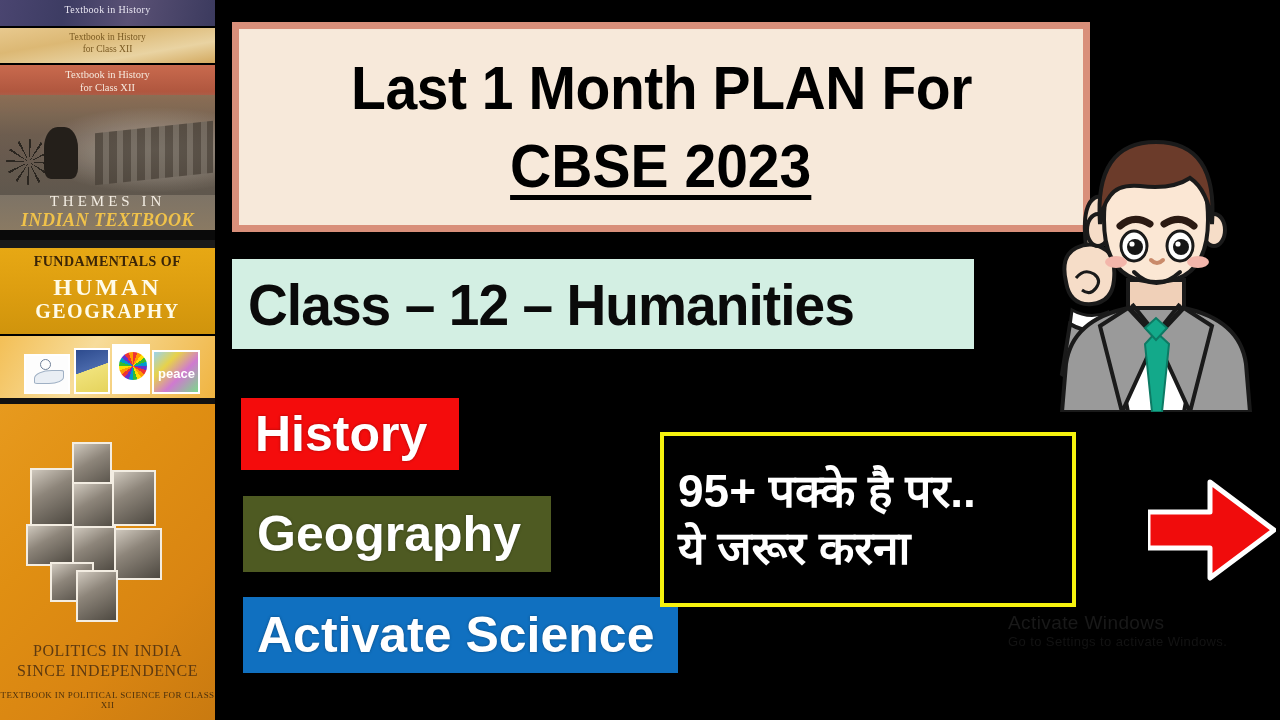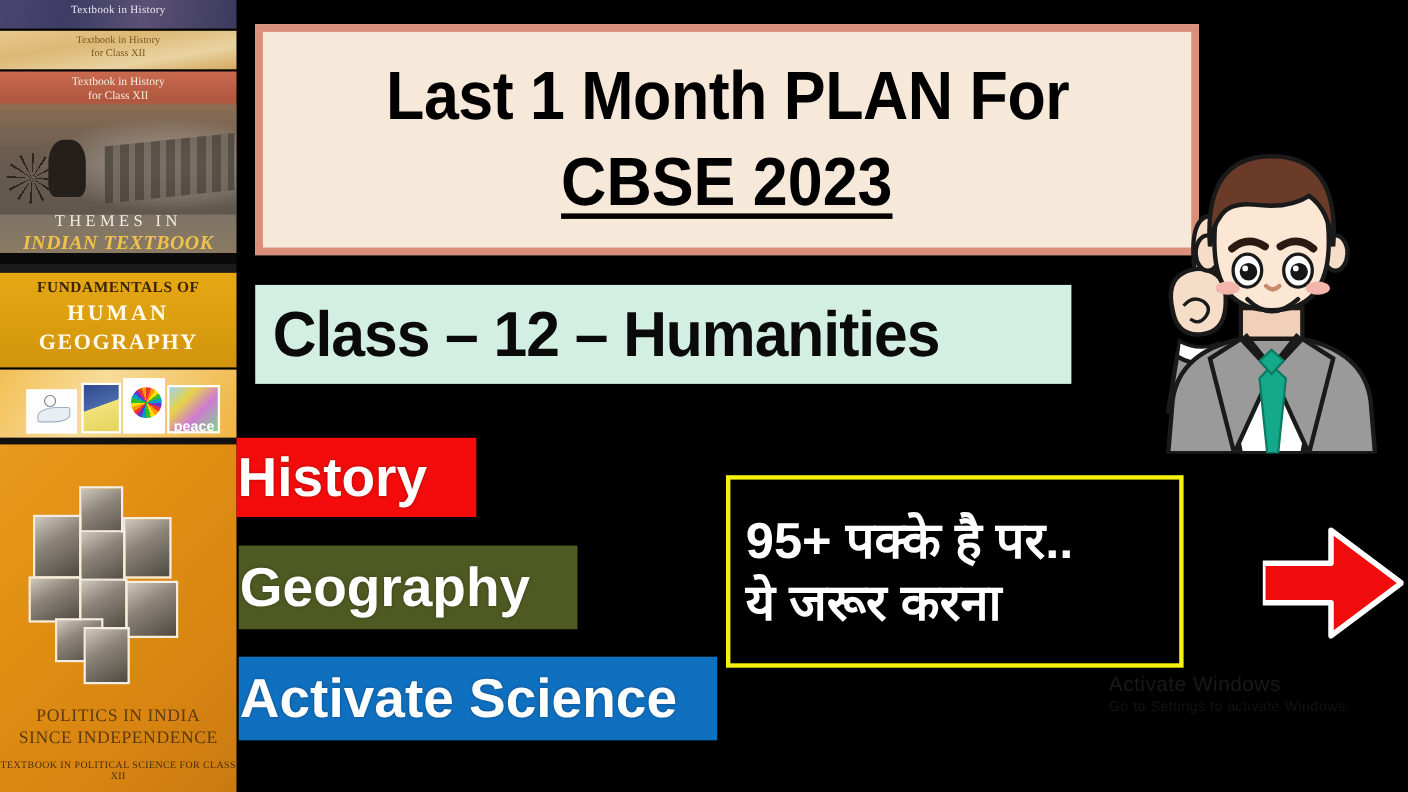--- a/index.html
+++ b/index.html
@@ -124,21 +124,21 @@
     top: 248px; height: 86px;
     background: linear-gradient(180deg,#e7a814 0%,#dd9e10 50%,#d0940c 100%);
   }
   .bk4 .l1 {
     position:absolute; top:6px; left:0; width:100%; text-align:center;
     color:#3a2508; font-size:14px; font-weight:700; letter-spacing:.5px;
     font-family:"Liberation Serif", serif;
   }
   .bk4 .l2 {
     position:absolute; top:26px; left:0; width:100%; text-align:center;
-    color:#fffbe8; font-size:20px; font-weight:700; letter-spacing:3px;
+    color:#fffbe8; font-size:24px; font-weight:700; letter-spacing:3px;
     font-family:"Liberation Serif", serif;
   }
   .bk4 .l3 {
     position:absolute; top:52px; left:0; width:100%; text-align:center;
     color:#fffbe8; font-size:20px; font-weight:700; letter-spacing:1.5px;
     font-family:"Liberation Serif", serif;
   }
 
   
   .bk5 {
@@ -158,21 +158,21 @@
   .st3 { left:112px; width:38px; height:50px; background:#fff; }
   .st3 .burst { position:absolute; left:5px; top:6px; width:28px; height:28px; border-radius:50%;
     background: conic-gradient(#e33 0 18deg,#f90 18deg 36deg,#fd0 36deg 54deg,#3b3 54deg 72deg,
       #09c 72deg 90deg,#63c 90deg 108deg,#e33 108deg 126deg,#f90 126deg 144deg,#fd0 144deg 162deg,
       #3b3 162deg 180deg,#09c 180deg 198deg,#63c 198deg 216deg,#e33 216deg 234deg,#f90 234deg 252deg,
       #fd0 252deg 270deg,#3b3 270deg 288deg,#09c 288deg 306deg,#63c 306deg 324deg,#e33 324deg 342deg,#f90 342deg 360deg);
   }
   .st4 { left:152px; width:48px; height:44px;
          background:linear-gradient(135deg,#9ad3f0 0%,#e7d24a 30%,#cf7ad0 60%,#7ad98a 100%); }
   .st4 .pc { position:absolute; left:4px; top:14px; color:#fff; font-size:13px;
-             font-weight:700; font-family:"Liberation Sans", sans-serif;margin-top:14px; }
+             font-weight:700; font-family:"Liberation Sans", sans-serif; }
 
   .bk-gap2 { top:398px; height:6px; background:#111; }
 
   
   .bk6 {
     top: 404px; height: 316px;
     background: linear-gradient(135deg,#e79a1e 0%,#e08f12 35%,#d98512 70%,#c97a10 100%);
   }
   .bk6 .collage { position:absolute; left:26px; top:38px; width:160px; height:180px; }
   .bk6 .ph {
@@ -229,21 +229,22 @@
     color:#0a0a0a; font-size:58px; font-weight:700;
     font-family:"Liberation Sans Narrow","Liberation Sans",sans-serif;
     letter-spacing:-1px; transform: scaleX(0.95); transform-origin:left center;
   }
 
   
   .chip {
     position:absolute;
     display:flex; align-items:center;
     box-sizing:border-box;
-    padding-left:1px;
+    padding-left:14px;
+    margin-left:26px;
   }
   .chip .lbl {
     color:#ffffff; font-weight:700;
     font-family:"Liberation Sans", sans-serif;
     text-shadow:0 0 3px rgba(0,0,0,.35);
   }
   .chip-history   { left:215px; top:398px; width:218px; height:72px; background:#f40c0c; }
   .chip-history .lbl { font-size:50px; }
   .chip-geography { left:217px; top:496px; width:308px; height:76px; background:#4e5a22; }
   .chip-geography .lbl { font-size:50px; }

